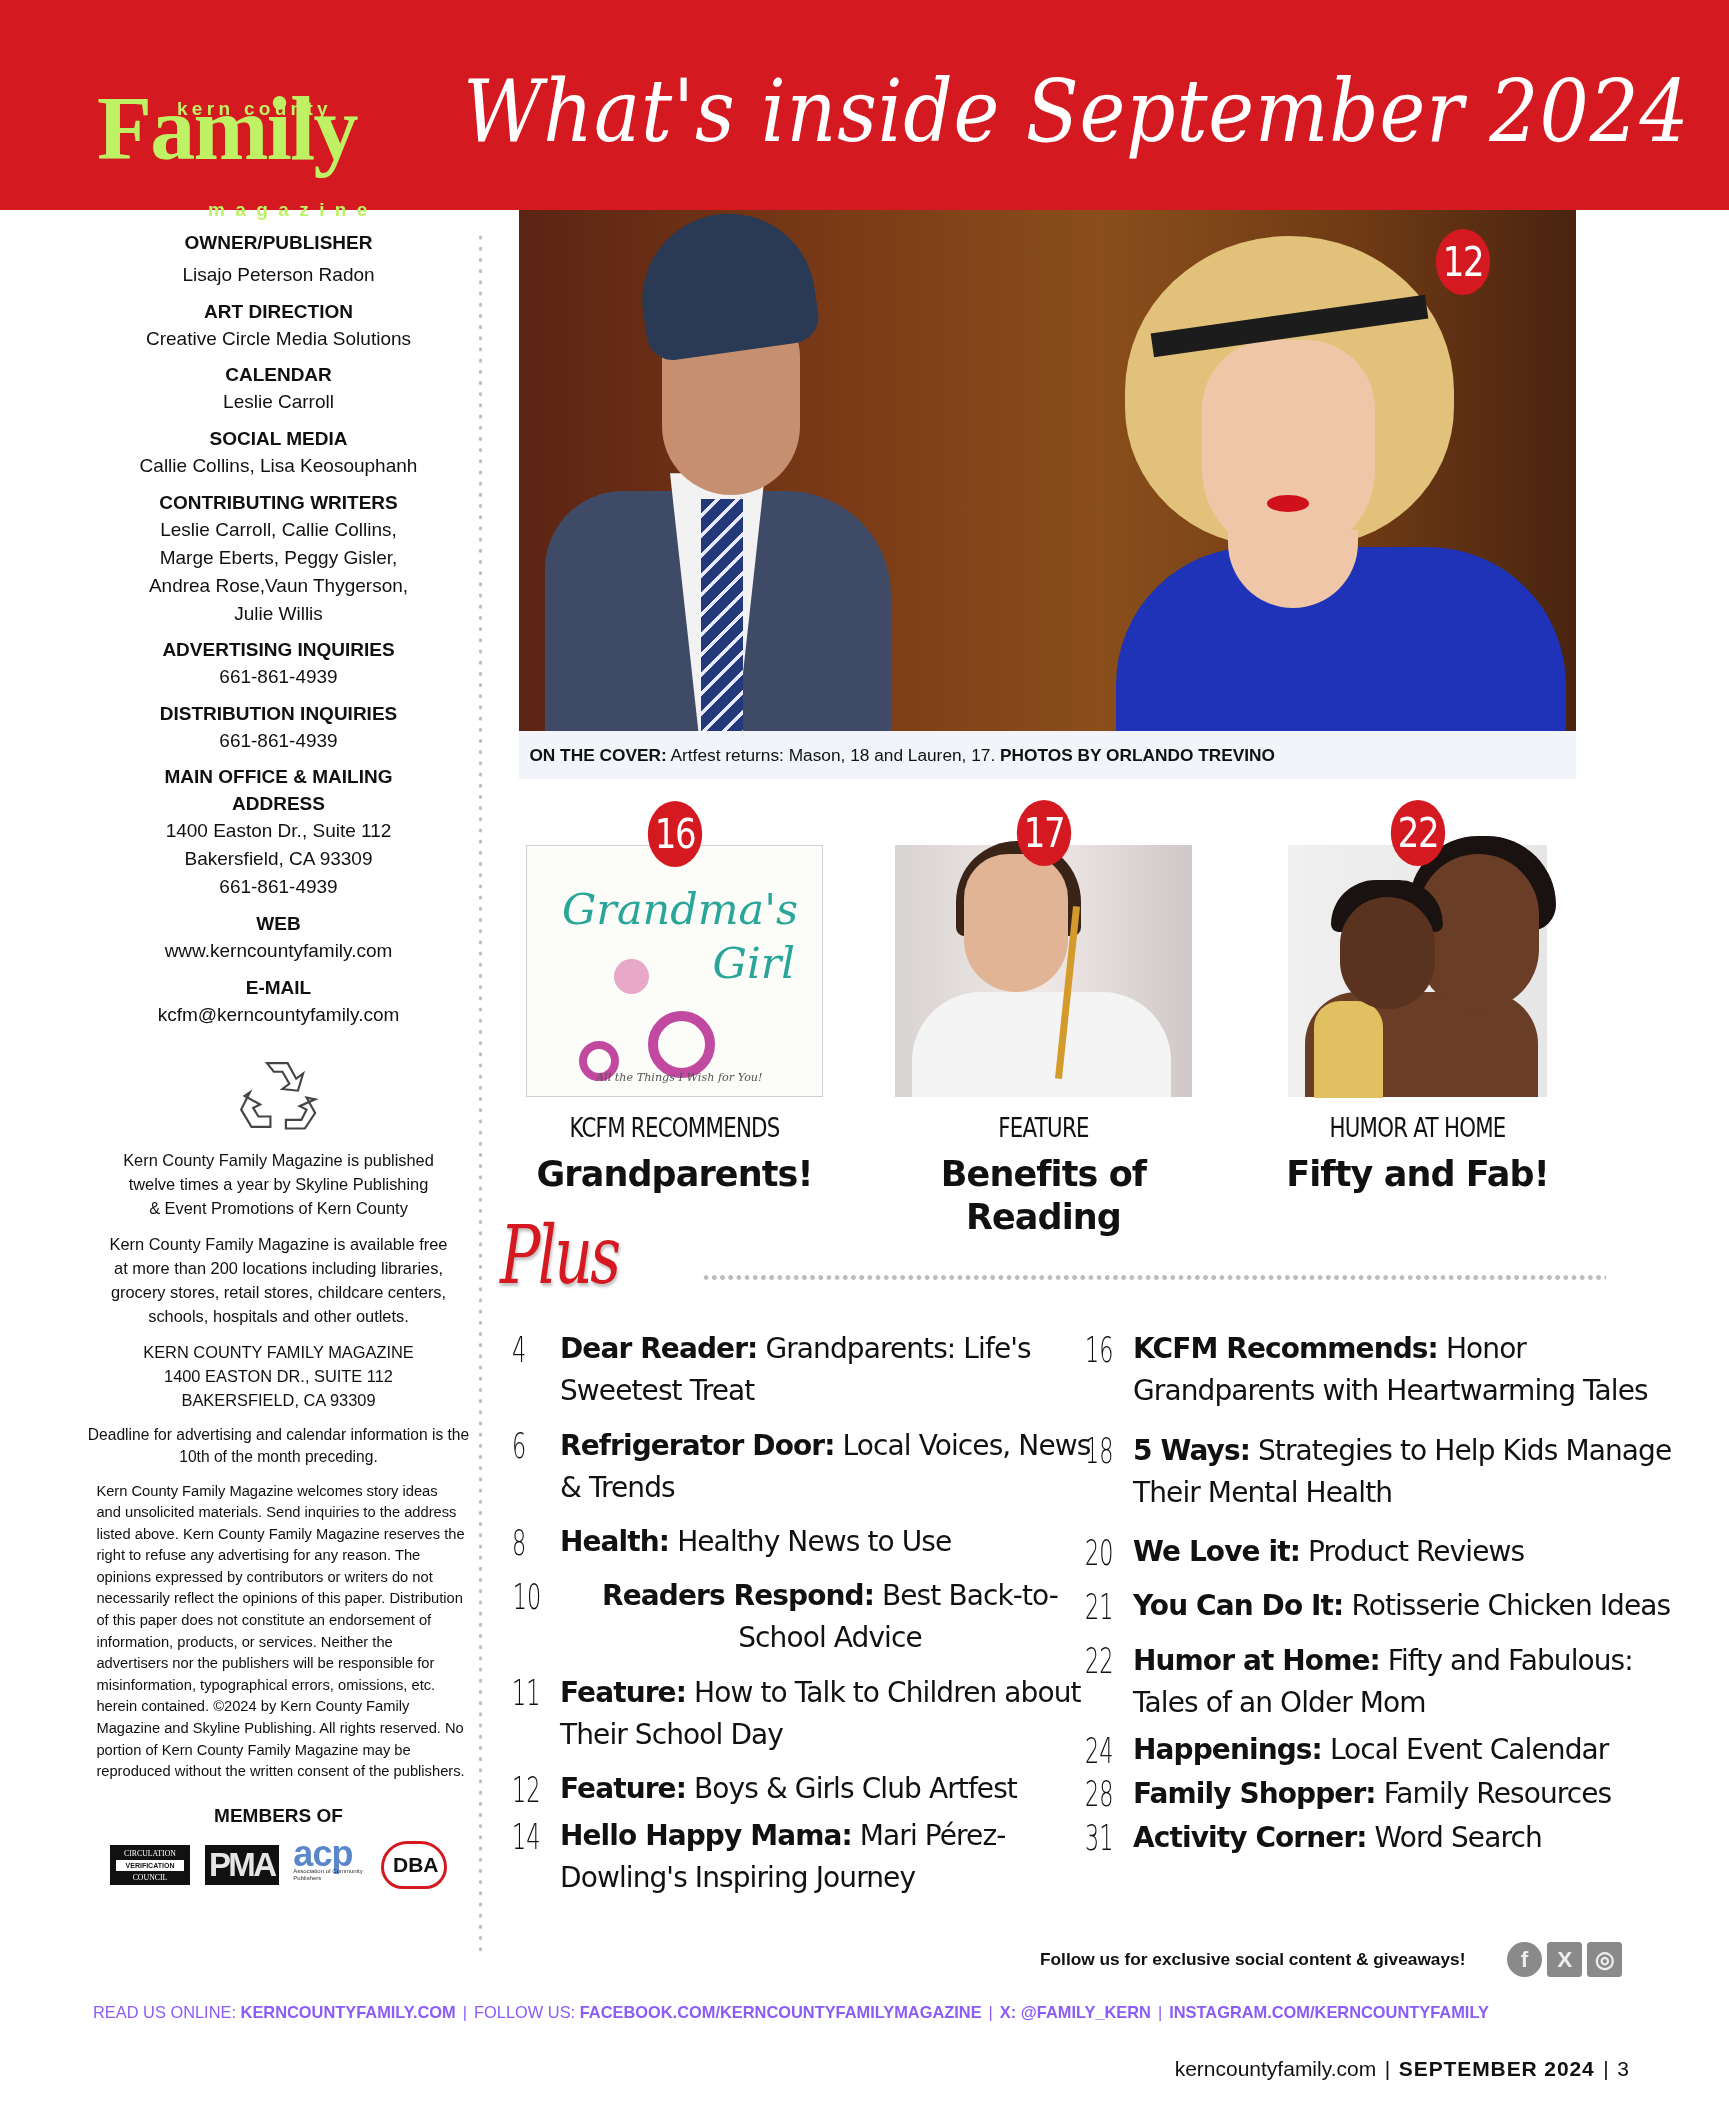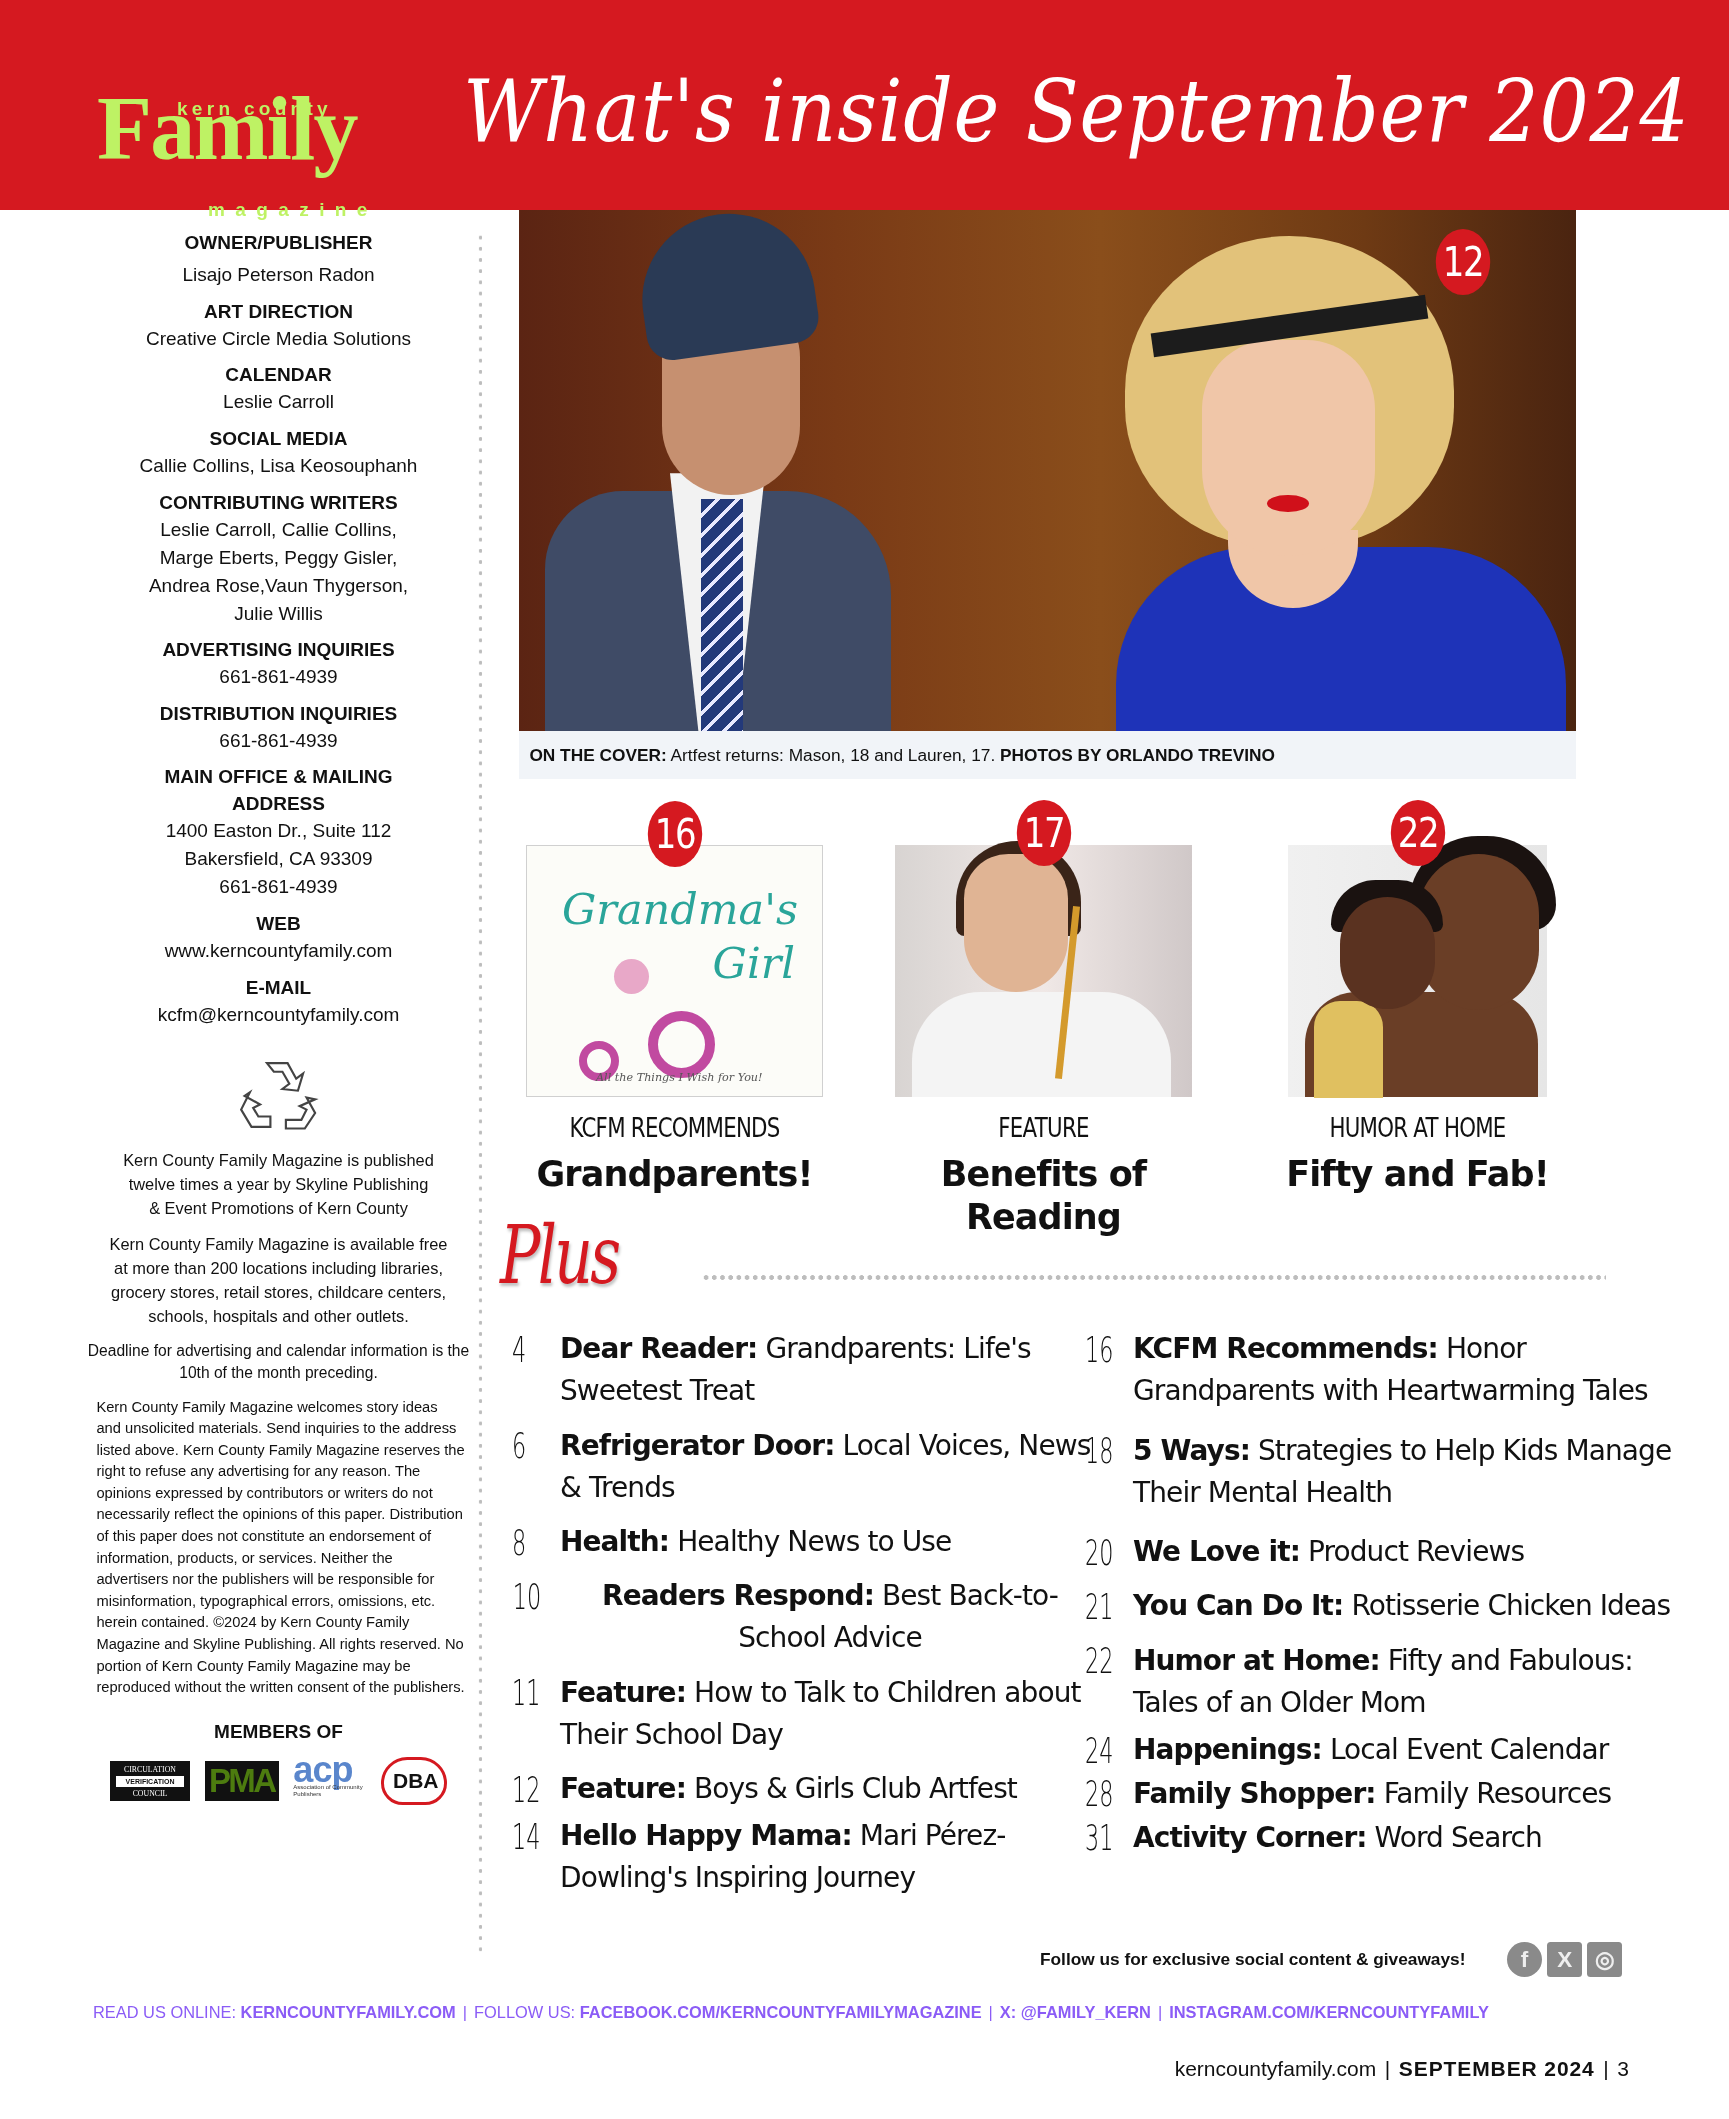--- a/index.html
+++ b/index.html
@@ -20,21 +20,21 @@
     .sb-head { font-weight: bold; font-size: 19px; line-height: 27px; }
     .sb-val { font-size: 19px; line-height: 28px; }
     .sb-val.first { margin-top: 5.2px; }
     .recycle { width: 86px; height: 78px; margin: 19px auto 10.4px; }
     .sb-para { font-size: 16.4px; line-height: 24px; margin-bottom: 12px; }
     .sb-small { font-size: 14.7px; line-height: 21.6px; text-align: left; padding-left: 10.4px; padding-right: 5.2px; margin-top: 3.5px; }
     .members-head { font-weight: bold; font-size: 19px; margin-top: 22.5px; }
     .members-logos { display: flex; justify-content: space-between; align-items: center; margin-top: 12px; padding: 0 24px; height: 52px; }
     .cvc { width: 80px; height: 40px; background: #111; color: #fff; border: 1.7px solid #111; font-family: "Liberation Serif", serif; font-size: 7.8px; text-align: center; line-height: 11.2px; padding-top: 1.7px; }
     .cvc .mid { background: #fff; color: #111; font-family: "Liberation Sans", sans-serif; font-weight: bold; margin: 0.9px 5.2px; font-size: 7px; }
-    .pma { width: 74px; height: 40px; background: #111; color: #4d7c0f; font-weight: bold; font-size: 33px; line-height: 40px; text-align: center; letter-spacing: -2.6px; font-family: "Liberation Sans", sans-serif; }
+    .pma { width: 74px; height: 40px; background: #111; color: #e5e5e5; font-weight: bold; font-size: 33px; line-height: 40px; text-align: center; letter-spacing: -2.6px; font-family: "Liberation Sans", sans-serif; }
     .acp { width: 73px; height: 52px; color: #5a86cc; text-align: left; }
     .acp .big { font-size: 36px; font-weight: bold; line-height: 29px; letter-spacing: -0.9px; }
     .acp .small { font-size: 6px; color: #333; line-height: 7px; }
     .dba { width: 66px; height: 48px; position: relative; }
     .dba .heart { position: absolute; left: 0; top: 0; width: 66px; height: 48px; border: 3.5px solid #d51920; border-radius: 35px 35px 29px 29px; }
     .dba .txt { position: absolute; left: 12px; top: 12px; font-weight: bold; font-size: 21px; color: #111; }
 
     .vdots { position: absolute; left: 478px; top: 232px; width: 3.5px; height: 1721px; background-image: radial-gradient(circle, #bdbdbd 1.7px, transparent 2.2px); background-size: 5.2px 11.2px; background-repeat: repeat-y; }
 
     
@@ -171,20 +171,25 @@
     </div>
   <svg class="recycle" viewBox="0 0 100 90">
     <g fill="none" stroke="#444" stroke-width="2.5">
       <path d="M36 8 L60 8 L70 26 L78 20 L72 40 L54 38 L62 32 L54 18 L44 18 Z"></path>
       <path d="M82 48 L92 66 L80 84 L58 84 L58 74 L76 74 L82 62 L74 58 L92 50 Z"></path>
       <path d="M16 42 L6 62 L18 82 L40 82 L40 70 L26 70 L20 60 L28 56 L10 46 Z"></path>
     </g>
   </svg>
   <p class="sb-para" style="padding:0 35px;">Kern County Family Magazine is published twelve times a year by Skyline Publishing &amp; Event Promotions of Kern County</p>
   <p class="sb-para" style="padding:0 17.3px;">Kern County Family Magazine is available free at more than 200 locations including libraries, grocery stores, retail stores, childcare centers, schools, hospitals and other outlets.</p>
+  <div class="sb-para">
+    <div>KERN COUNTY FAMILY MAGAZINE</div>
+    <div>1400 EASTON DR., SUITE 112</div>
+    <div>BAKERSFIELD, CA 93309</div>
+  </div>
   <p class="sb-para" style="font-size:15.6px;line-height:22.5px;padding:0 1.7px;">Deadline for advertising and calendar information is the 10th of the month preceding.</p>
   <p class="sb-small">Kern County Family Magazine welcomes story ideas and unsolicited materials. Send inquiries to the address listed above. Kern County Family Magazine reserves the right to refuse any advertising for any reason. The opinions expressed by contributors or writers do not necessarily reflect the opinions of this paper. Distribution of this paper does not constitute an endorsement of information, products, or services. Neither the advertisers nor the publishers will be responsible for misinformation, typographical errors, omissions, etc. herein contained. ©2024 by Kern County Family Magazine and Skyline Publishing. All rights reserved. No portion of Kern County Family Magazine may be reproduced without the written consent of the publishers.</p>
   <div class="members-head">MEMBERS OF</div>
   <div class="members-logos">
     <div class="cvc">
       <div>CIRCULATION</div>
       <div class="mid">VERIFICATION</div>
       <div>COUNCIL</div>
     </div>
     <div class="pma">PMA</div>

